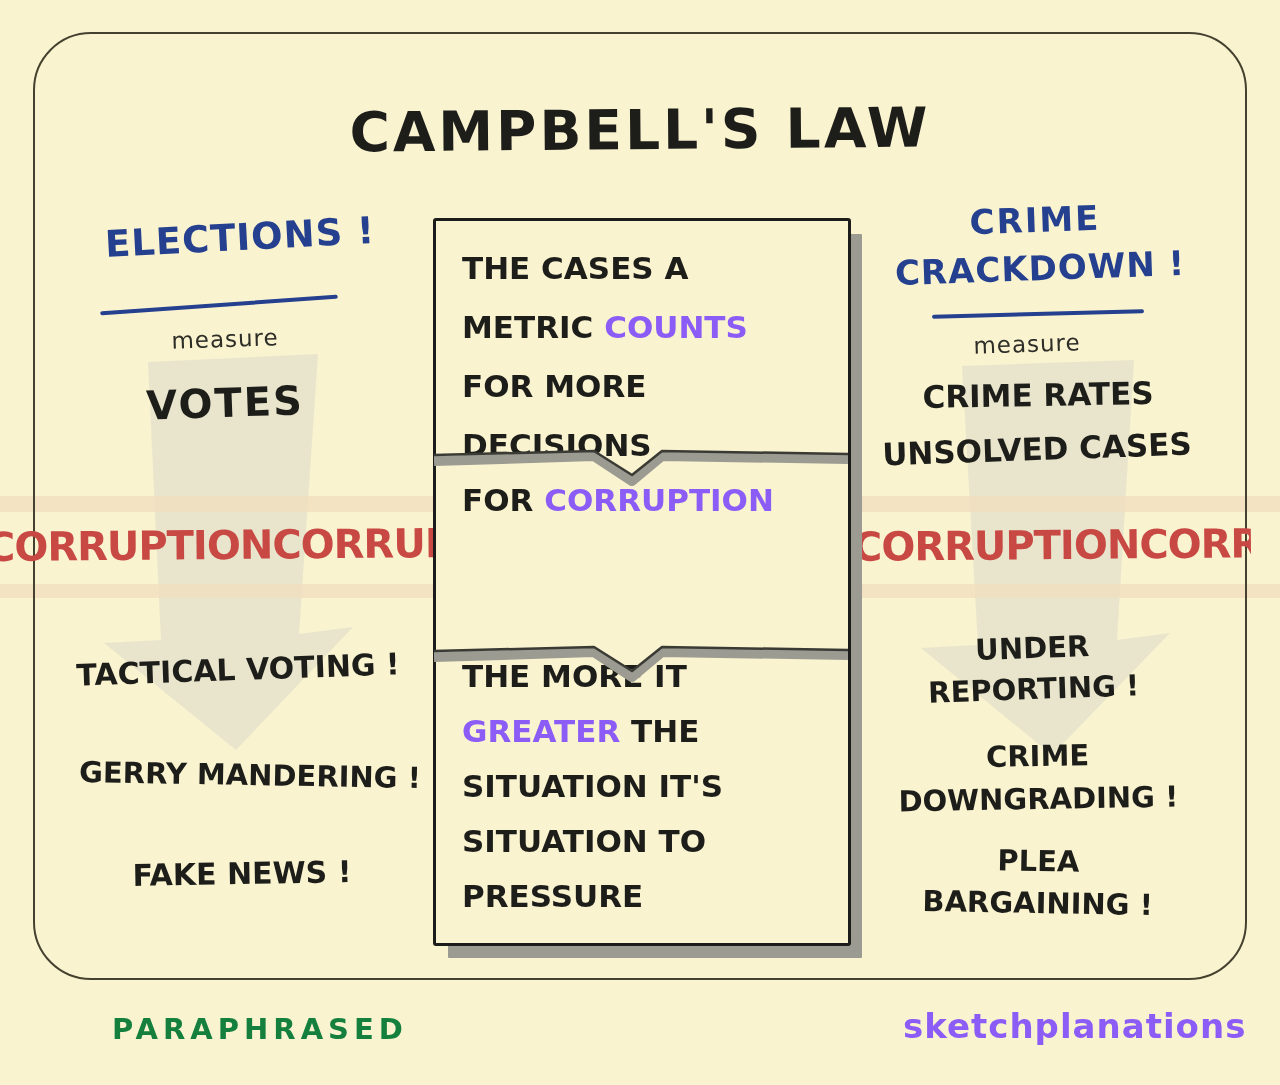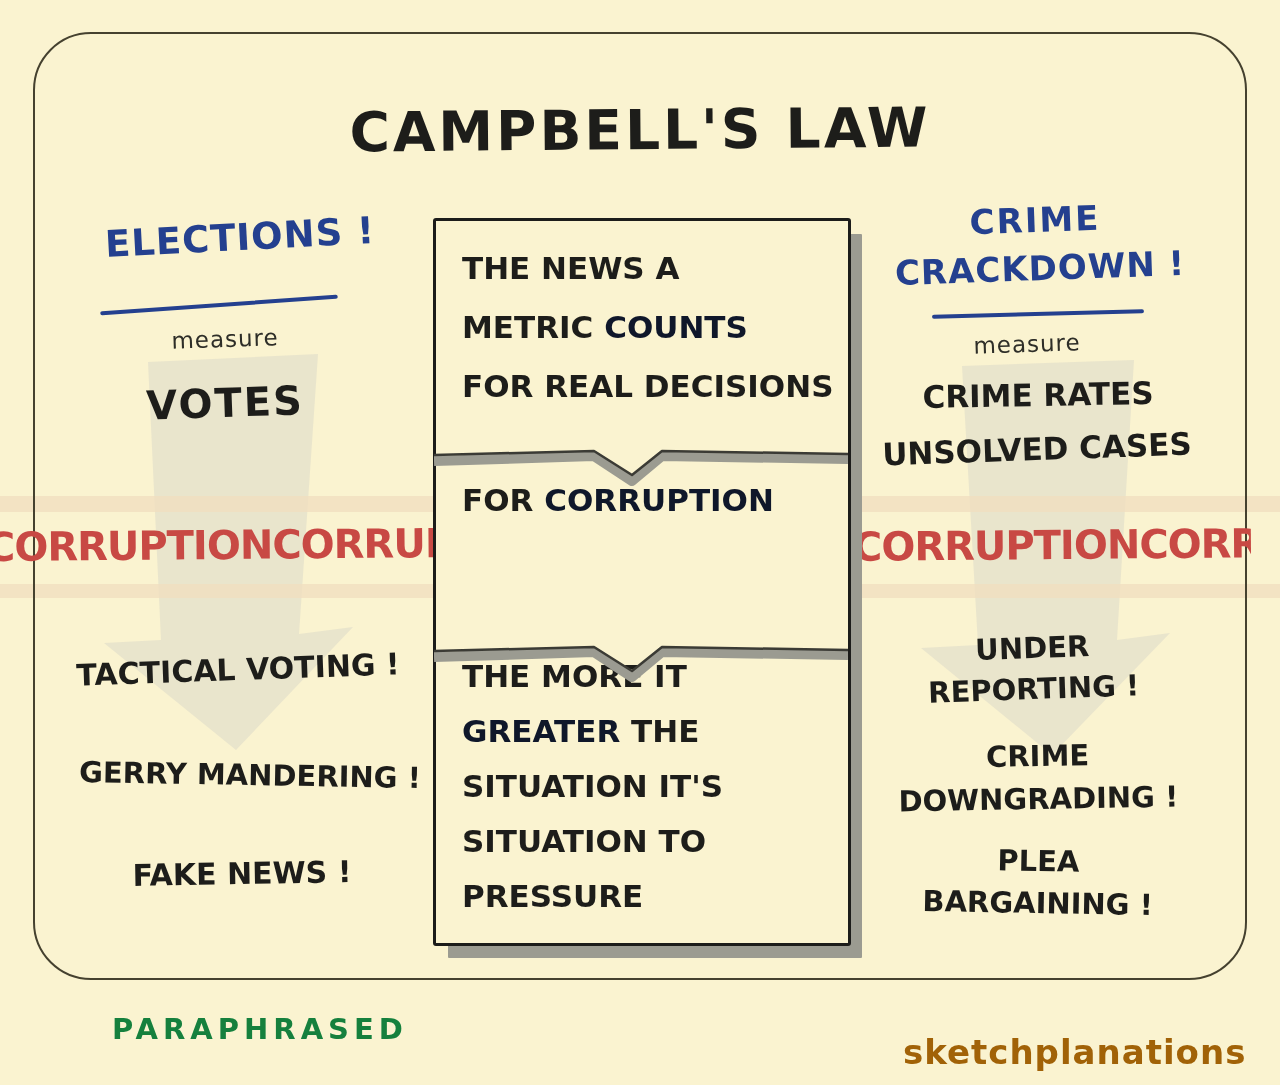--- a/index.html
+++ b/index.html
@@ -50,38 +50,38 @@
   .panel{
     left:433px;top:218px;width:412px;height:722px;
     background:#faf3d0;border:3px solid #1c1c1a;border-radius:3px;
     box-shadow:13px 14px 0 -2px #9b9b91;
     z-index:5;
   }
   .panel-section{position:absolute;left:26px;right:12px;font-size:31px;font-weight:bold;z-index:6;}
   .ps1{top:18px;line-height:59px;}
   .ps2{top:252px;line-height:54px;}
   .ps3{top:428px;line-height:55px;}
-  .red{color:#0f172a;}
+  .red{color:#8b5cf6;}
   .chev{position:absolute;left:-2px;width:414px;height:46px;z-index:7;}
   .chev1{top:222px;}
   .chev2{top:418px;}
   
   .cr-heading1{left:930px;top:200px;width:210px;text-align:center;font-size:34px;transform:rotate(-2deg);z-index:6;letter-spacing:2px;}
   .cr-heading2{left:875px;top:248px;width:330px;text-align:center;font-size:34px;transform:rotate(-2deg);z-index:6;letter-spacing:1px;}
   .cr-underline{left:932px;top:312px;width:212px;height:4px;background:#24408f;border-radius:3px;transform:rotate(-1.5deg);z-index:6;}
   .cr-measure{left:952px;top:331px;width:150px;text-align:center;transform:rotate(-2deg);}
   .cr-metric1{left:888px;top:377px;width:300px;text-align:center;font-size:31px;transform:rotate(-1deg);z-index:6;}
   .cr-metric2{left:862px;top:431px;width:350px;text-align:center;font-size:31px;transform:rotate(-2deg);z-index:6;}
   .prelines{white-space:pre-line;}
   .rc0{left:878px;top:628px;width:310px;text-align:center;font-size:29px;line-height:41px;transform:rotate(-2deg);}
   .rc1{left:868px;top:735px;width:340px;text-align:center;font-size:29px;line-height:43px;transform:rotate(-1deg);}
   .rc2{left:878px;top:840px;width:320px;text-align:center;font-size:29px;line-height:42px;transform:rotate(1deg);}
   
   .paraphrased{left:112px;top:1012px;font-size:29px;font-weight:bold;letter-spacing:5px;color:#15803d;z-index:6;}
-  .brand{left:903px;top:1032px;font-size:34px;font-weight:bold;letter-spacing:1px;color:#a16207;z-index:6;}
+  .brand{left:903px;top:1006px;font-size:34px;font-weight:bold;letter-spacing:1px;color:#8b5cf6;z-index:6;}
 </style>
 </head>
 <body>
 
 <svg class="abs arrow-layer" viewBox="0 0 1280 1085" xmlns="http://www.w3.org/2000/svg">
   <polygon points="148,362 318,354 299,634 353,627 236,750 104,643 161,640" fill="#e8e4cb" fill-opacity="0.95"></polygon>
   <polygon points="962,366 1134,360 1117,640 1170,633 1052,755 921,648 978,645" fill="#e8e4cb" fill-opacity="0.95"></polygon>
 </svg>
 
 <div class="abs stripe stripe-a"></div>
@@ -95,23 +95,23 @@
 <div class="abs el-underline"></div>
 <div class="abs measure el-measure">measure</div>
 <div class="abs el-metric hand">VOTES</div>
 <div class="abs band band-left">CORRUPTIONCORRUP</div>
 <div class="abs consequence lc0">TACTICAL VOTING !</div>
 <div class="abs consequence lc1">GERRY MANDERING !</div>
 <div class="abs consequence lc2">FAKE NEWS !</div>
 
 <div class="abs panel">
   <div class="panel-section ps1">
-    <div><span>THE NEWS A</span></div>
+    <div><span>THE CASES A</span></div>
     <div><span>METRIC </span><span class="red">COUNTS</span></div>
-    <div><span>FOR REAL DECISIONS</span></div>
+    <div><span>FOR MORE DECISIONS</span></div>
   </div>
 
   <svg class="chev chev1" viewBox="0 0 414 46" xmlns="http://www.w3.org/2000/svg">
     <polyline points="0,18 160,13 198,38 228,13 414,16" fill="none" stroke="#9b9b91" stroke-width="10" stroke-linejoin="round"></polyline>
     <polyline points="0,12 160,8 198,32 228,8 414,11" fill="none" stroke="#3b3b35" stroke-width="2.5" stroke-linejoin="round"></polyline>
   </svg>
 
   <div class="panel-section ps2">
     <div><span>FOR </span><span class="red">CORRUPTION</span></div>
   </div>

